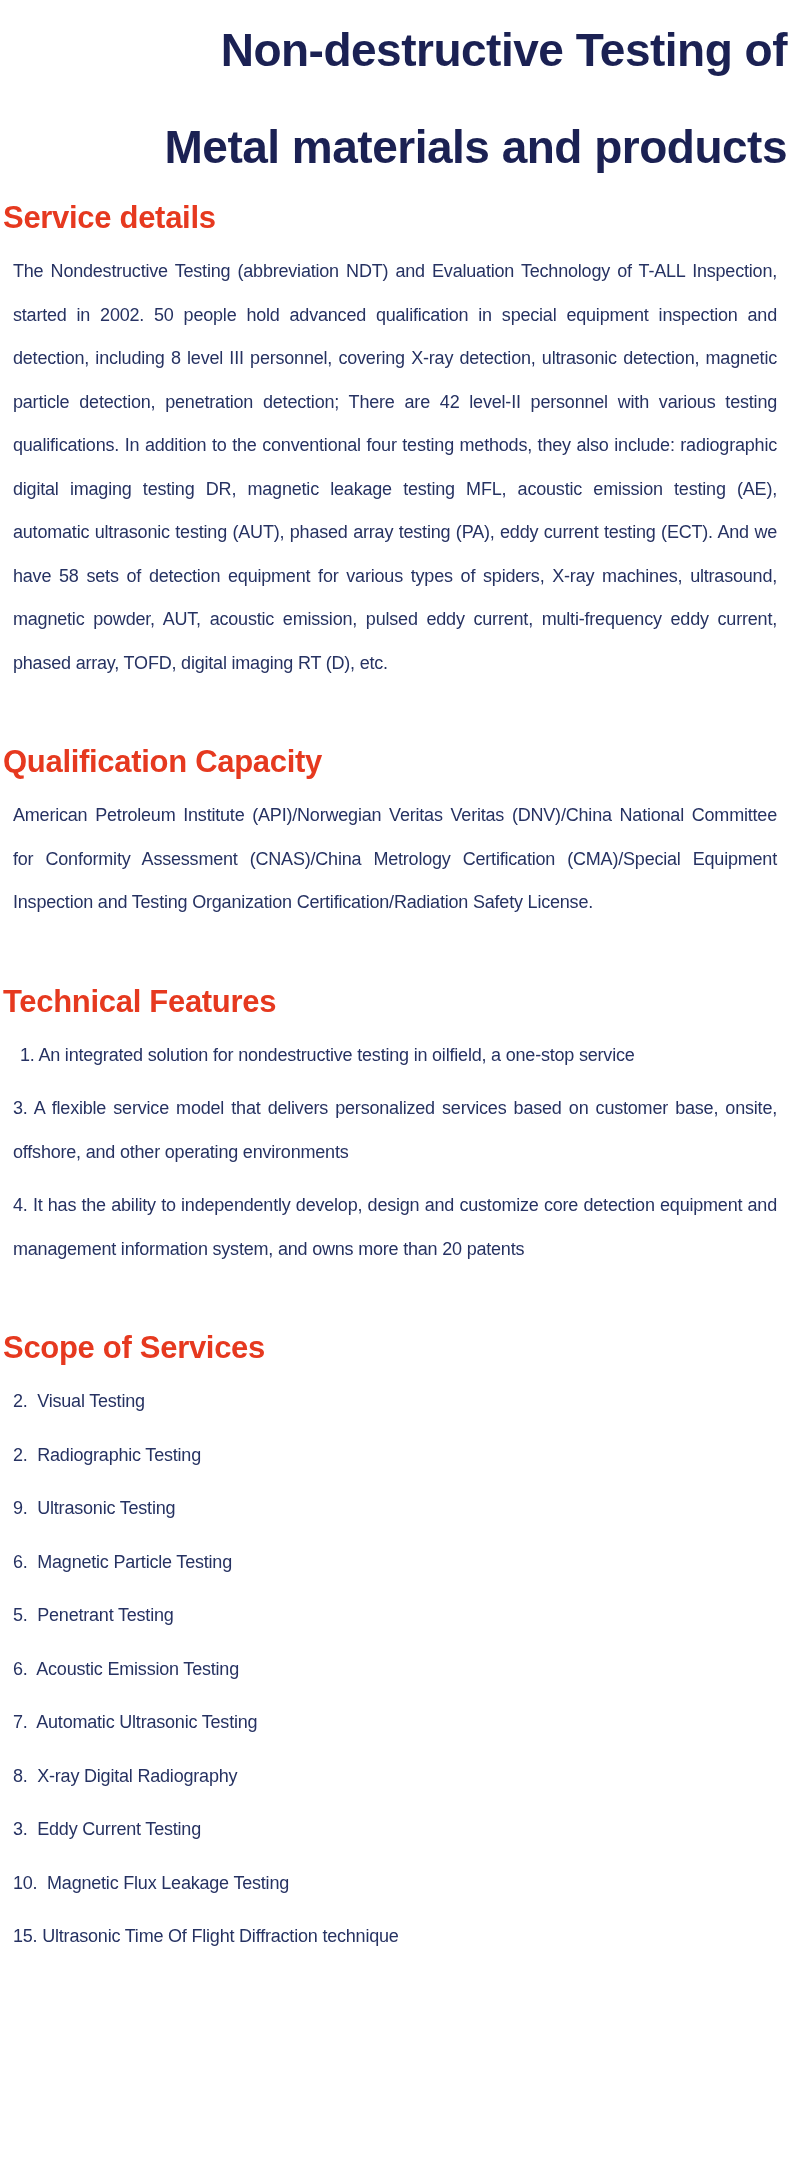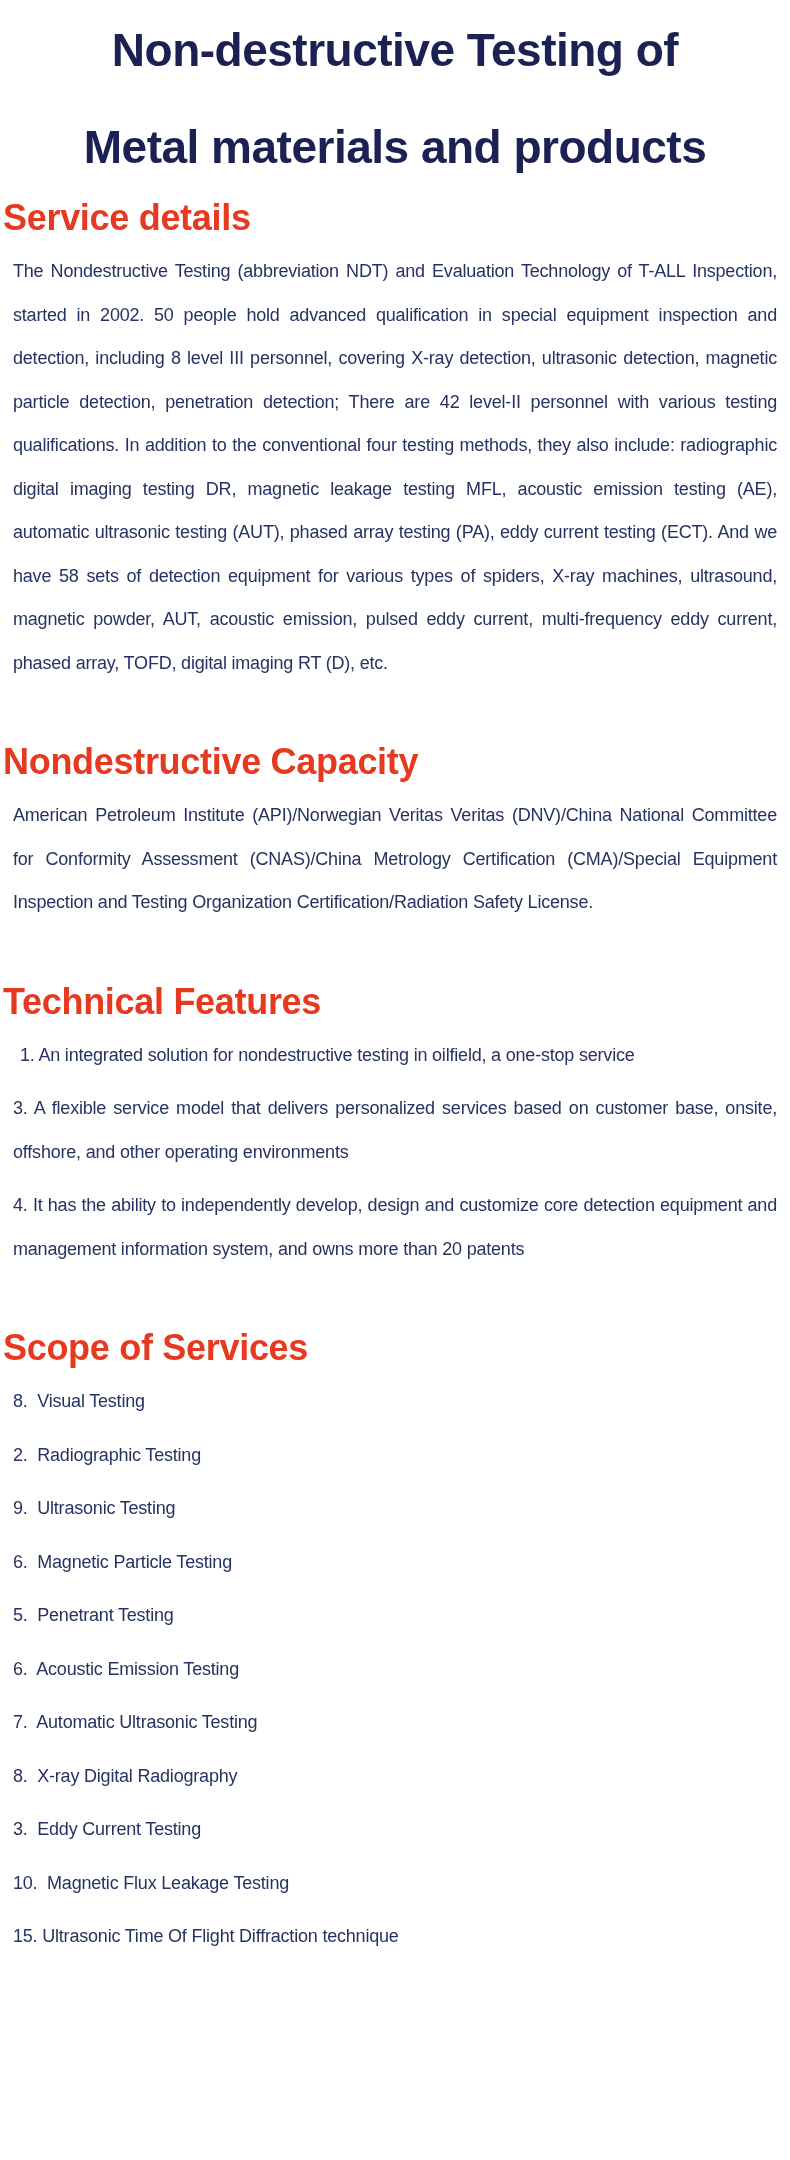--- a/index.html
+++ b/index.html
@@ -11,32 +11,32 @@
     font-family: "Liberation Sans", sans-serif;
     color: #263262;
   }
   .page { padding: 0 3px; }
 
   .page-title {
     margin: 2px 0 0 0;
     font-size: 46px;
     font-weight: bold;
     line-height: 97px;
-    text-align: center;
+    text-align: right;
     color: #1b2153;
     white-space: pre-line;
     letter-spacing: -0.5px;
   }
 
   .section { margin-top: 55px; }
   .section.first { margin-top: 0; }
 
   .section-heading {
     margin: 0;
-    font-size: 36px;
+    font-size: 31px;
     font-weight: bold;
     line-height: 44px;
     color: #e6391f;
     letter-spacing: -0.3px;
   }
 
   .body-text {
     margin: 10px;
     font-size: 18px;
     line-height: 43.5px;
@@ -58,34 +58,34 @@
 
   <h1 class="page-title">Non-destructive Testing of
 Metal materials and products</h1>
 
   <section class="section first">
     <h2 class="section-heading">Service details</h2>
     <p class="body-text">The Nondestructive Testing (abbreviation NDT) and Evaluation Technology of T-ALL Inspection, started in 2002. 50 people hold advanced qualification in special equipment inspection and detection, including 8 level III personnel, covering X-ray detection, ultrasonic detection, magnetic particle detection, penetration detection; There are 42 level-II personnel with various testing qualifications. In addition to the conventional four testing methods, they also include: radiographic digital imaging testing DR, magnetic leakage testing MFL, acoustic emission testing (AE), automatic ultrasonic testing (AUT), phased array testing (PA), eddy current testing (ECT). And we have 58 sets of detection equipment for various types of spiders, X-ray machines, ultrasound, magnetic powder, AUT, acoustic emission, pulsed eddy current, multi-frequency eddy current, phased array, TOFD, digital imaging RT (D), etc.</p>
   </section>
 
   <section class="section">
-    <h2 class="section-heading">Nondestructive Capacity</h2>
+    <h2 class="section-heading">Qualification Capacity</h2>
     <p class="body-text">American Petroleum Institute (API)/Norwegian Veritas Veritas (DNV)/China National Committee for Conformity Assessment (CNAS)/China Metrology Certification (CMA)/Special Equipment Inspection and Testing Organization Certification/Radiation Safety License.</p>
   </section>
 
   <section class="section">
     <h2 class="section-heading">Technical Features</h2>
     <p class="body-text tech-item indent-first">1.  An integrated solution for nondestructive testing in oilfield, a one-stop service</p>
     <p class="body-text tech-item">3.  A flexible service model that delivers personalized services based on customer base, onsite, offshore, and other operating environments</p>
     <p class="body-text tech-item">4.  It has the ability to independently develop, design and customize core detection equipment and management information system, and owns more than 20 patents</p>
   </section>
 
   <section class="section">
     <h2 class="section-heading">Scope of Services</h2>
-    <p class="body-text scope-item">8.  Visual Testing</p>
+    <p class="body-text scope-item">2.  Visual Testing</p>
     <p class="body-text scope-item">2.  Radiographic Testing</p>
     <p class="body-text scope-item">9.  Ultrasonic Testing</p>
     <p class="body-text scope-item">6.  Magnetic Particle Testing</p>
     <p class="body-text scope-item">5.  Penetrant Testing</p>
     <p class="body-text scope-item">6.  Acoustic Emission Testing</p>
     <p class="body-text scope-item">7.  Automatic Ultrasonic Testing</p>
     <p class="body-text scope-item">8.  X-ray Digital Radiography</p>
     <p class="body-text scope-item">3.  Eddy Current Testing</p>
     <p class="body-text scope-item">10.  Magnetic Flux Leakage Testing</p>
     <p class="body-text scope-item">15. Ultrasonic Time Of Flight Diffraction technique</p>

